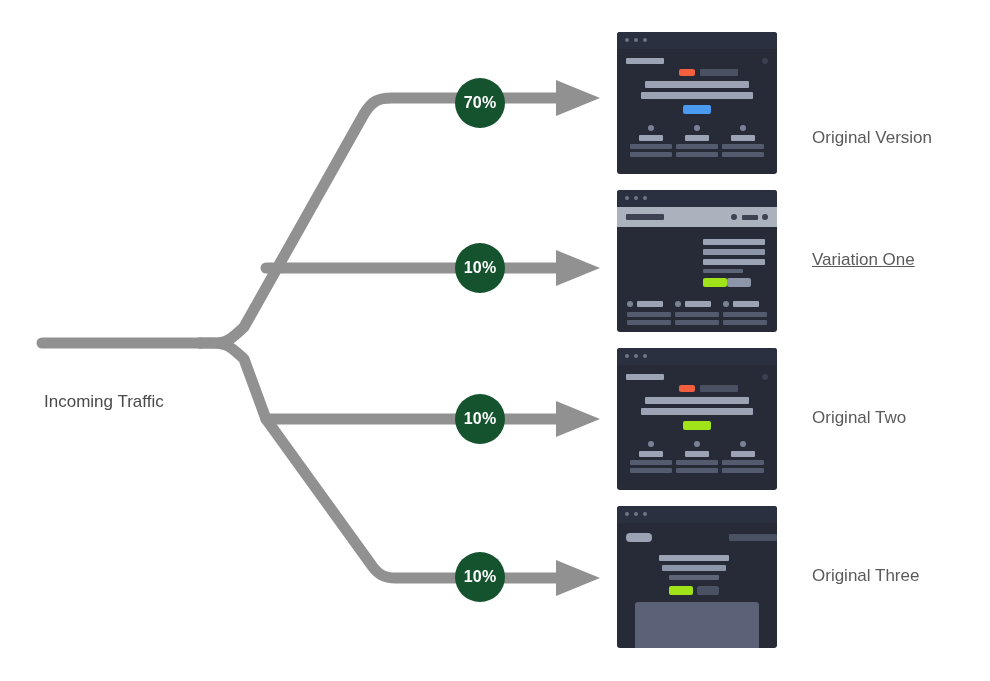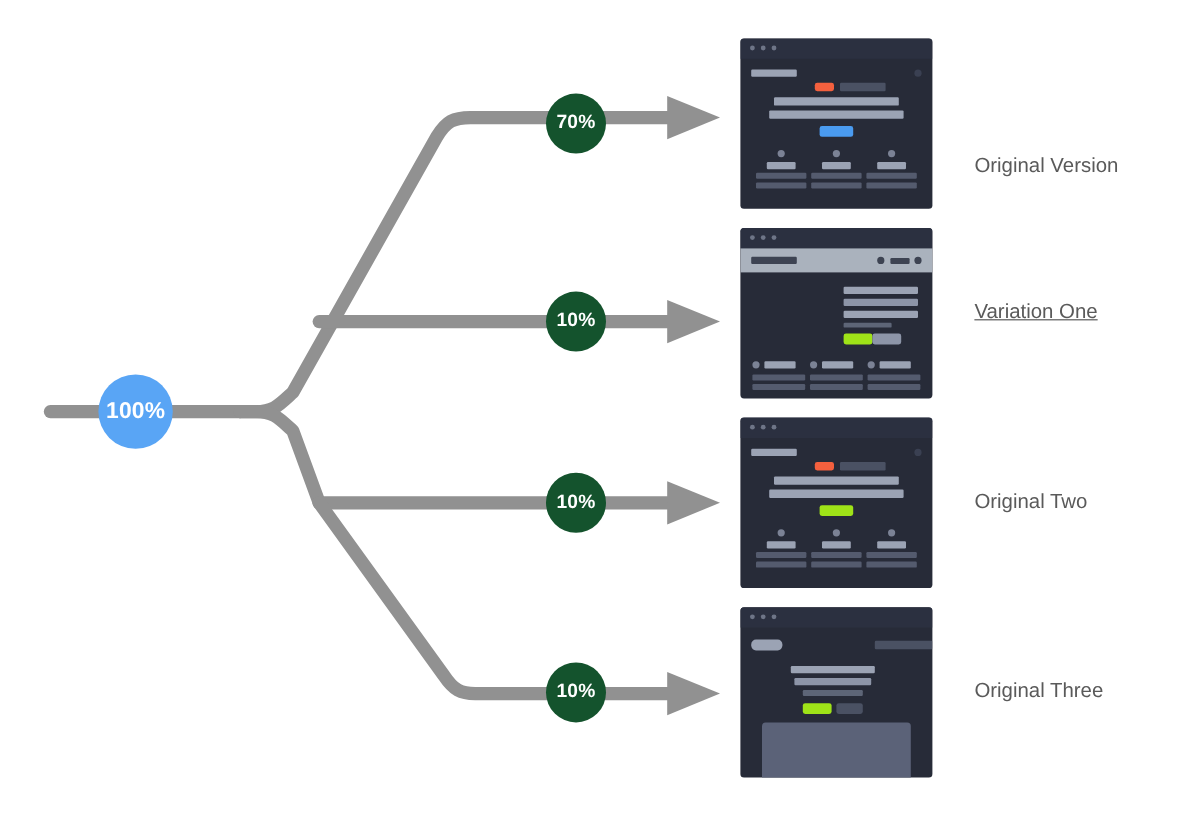--- a/index.html
+++ b/index.html
@@ -249,21 +249,21 @@
       <path d="M 266 419 L 370 563 C 378 575 384 578 396 578 L 560 578"></path>
     </g>
     <g fill="#919191">
       <polygon points="556,80 600,98 556,116"></polygon>
       <polygon points="556,250 600,268 556,286"></polygon>
       <polygon points="556,401 600,419 556,437"></polygon>
       <polygon points="556,560 600,578 556,596"></polygon>
     </g>
   </svg>
 
-  <div class="badge badge-root">100%</div>
+  <div class="caption">Incoming Traffic</div>
 
   <div class="badge badge-branch b-70">70%</div>
   <div class="badge badge-branch b-10a">10%</div>
   <div class="badge badge-branch b-10b">10%</div>
   <div class="badge badge-branch b-10c">10%</div>
 
   <div class="mock mk-0">
     <div class="titlebar">
       <span class="tb-dot d1"></span>
       <span class="tb-dot d2"></span>

